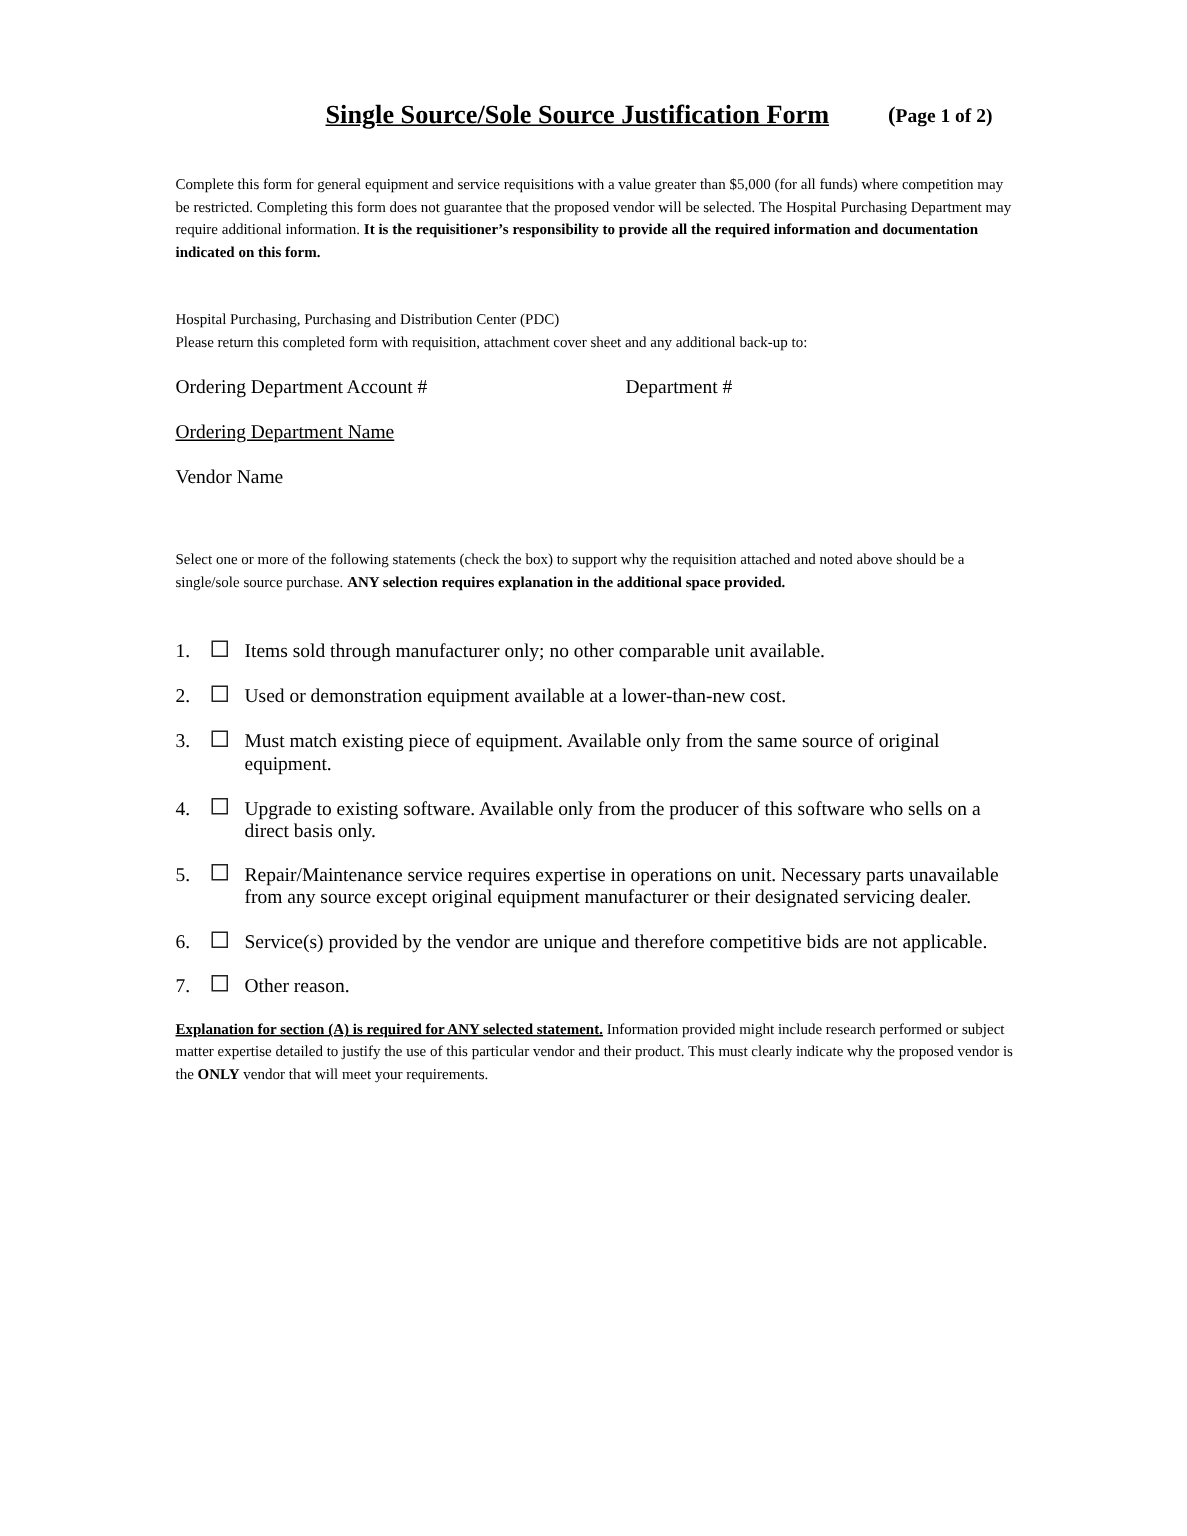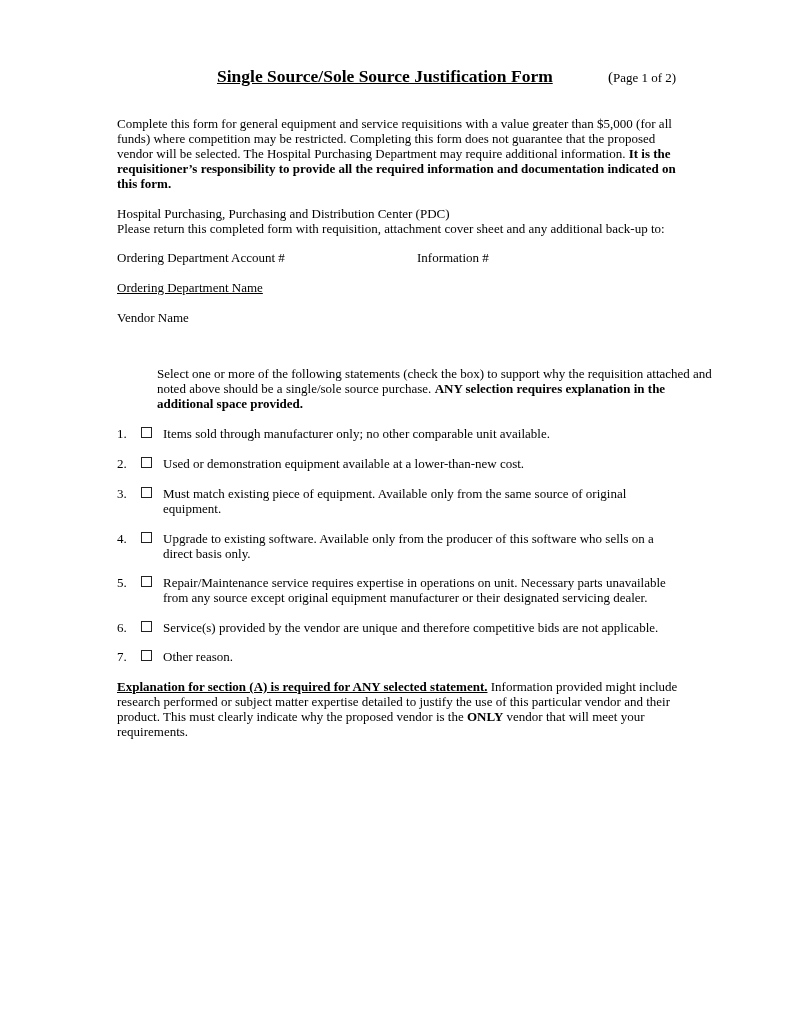--- a/index.html
+++ b/index.html
@@ -9,27 +9,27 @@
     color: #000000;
   }
   .page { position: absolute; left: 0; top: 0; width: 791px; height: 1024px; }
   .title-row { position: absolute; top: 66px; left: 0; width: 670px; height: 26px; padding-left: 44px; }
   .title {
     position: absolute; left: 217px; top: 0;
     font-weight: bold; font-size: 17.5px; text-decoration: underline;
     white-space: nowrap;
   }
   .page-of {
-    position: absolute; left: 608px; top: 3px;
-    font-size: 13px; white-space: nowrap;
+    position: absolute; left: 592px; top: 3px;
+    font-size: 13px; white-space: nowrap; font-weight: bold;
   }
   .page-of .paren { font-size: 15px; }
   .block {
     position: absolute; left: 117px; width: 562px;
-    font-size: 13px; line-height: 15px;
+    font-size: 10px; line-height: 15px;
   }
   .b { font-weight: bold; }
   .u { text-decoration: underline; }
   .field-row { position: absolute; left: 117px; font-size: 13px; white-space: nowrap; }
   .section-head { position: absolute; left: 117px; top: 338px; white-space: nowrap; text-decoration: underline; }
   .section-head .letter { font-size: 27px; font-weight: normal; }
   .section-head .head-text { font-size: 17px; font-weight: bold; }
   .item { position: absolute; left: 117px; width: 562px; font-size: 13px; line-height: 15px; }
   .item .num { position: absolute; left: 0; top: 0; }
   .item .box {
@@ -54,31 +54,31 @@
 
   <div class="block" style="top:206px;">
     <div>Hospital Purchasing, Purchasing and Distribution Center (PDC)</div>
     <div>Please return this completed form with requisition, attachment cover sheet and any additional back-up to:</div>
   </div>
 
   <div class="field-row" style="top:250px;text-align:center;">
     <span>Ordering Department Account #</span>
   </div>
   <div class="field-row" style="top:250px; left:417px;">
-    <span>Information #</span>
+    <span>Department #</span>
   </div>
   <div class="field-row" style="top:280px;text-decoration:underline;">
     <span>Ordering Department Name</span>
   </div>
   <div class="field-row" style="top:310px;text-align:center;">
     <span>Vendor Name</span>
   </div>
 
 
-  <div class="block" style="top:366px;margin-left:40px;">
+  <div class="block" style="top:366px;">
     <span>Select one or more of the following statements (check the box) to support why the requisition attached and noted above should be a single/sole source purchase. </span><span class="b">ANY selection requires explanation in the additional space provided.</span>
   </div>
 
   <div class="item" style="top:426px;">
     <span class="num">1.</span>
     <span class="box"></span>
     <span class="text">Items sold through manufacturer only; no other comparable unit available.</span>
   </div>
   <div class="item" style="top:456px;">
     <span class="num">2.</span>

